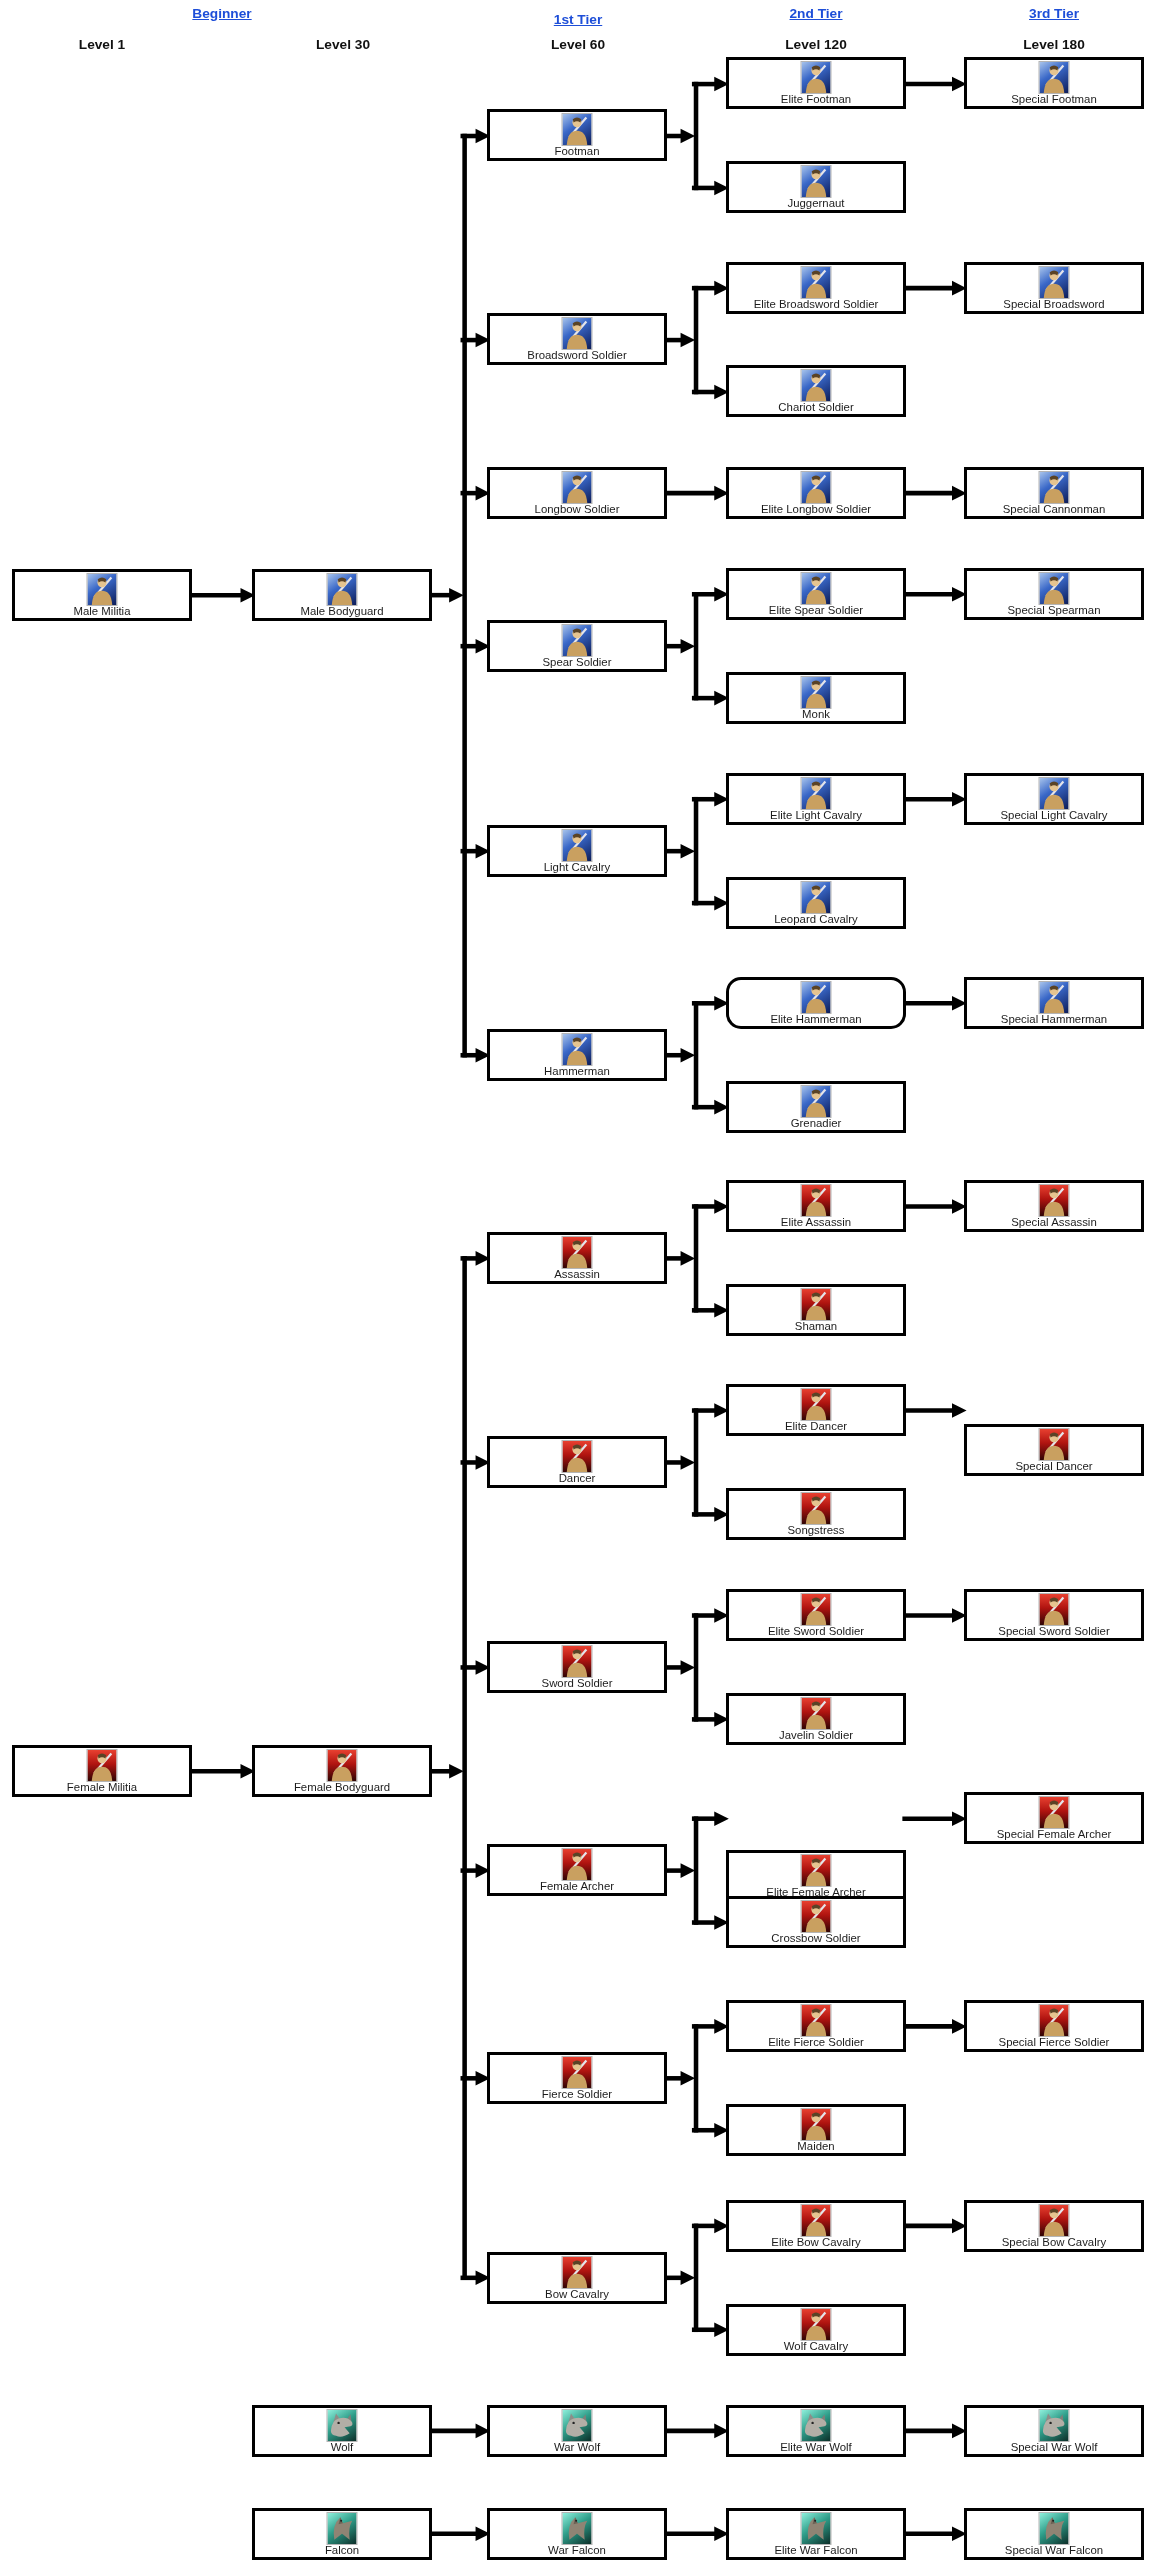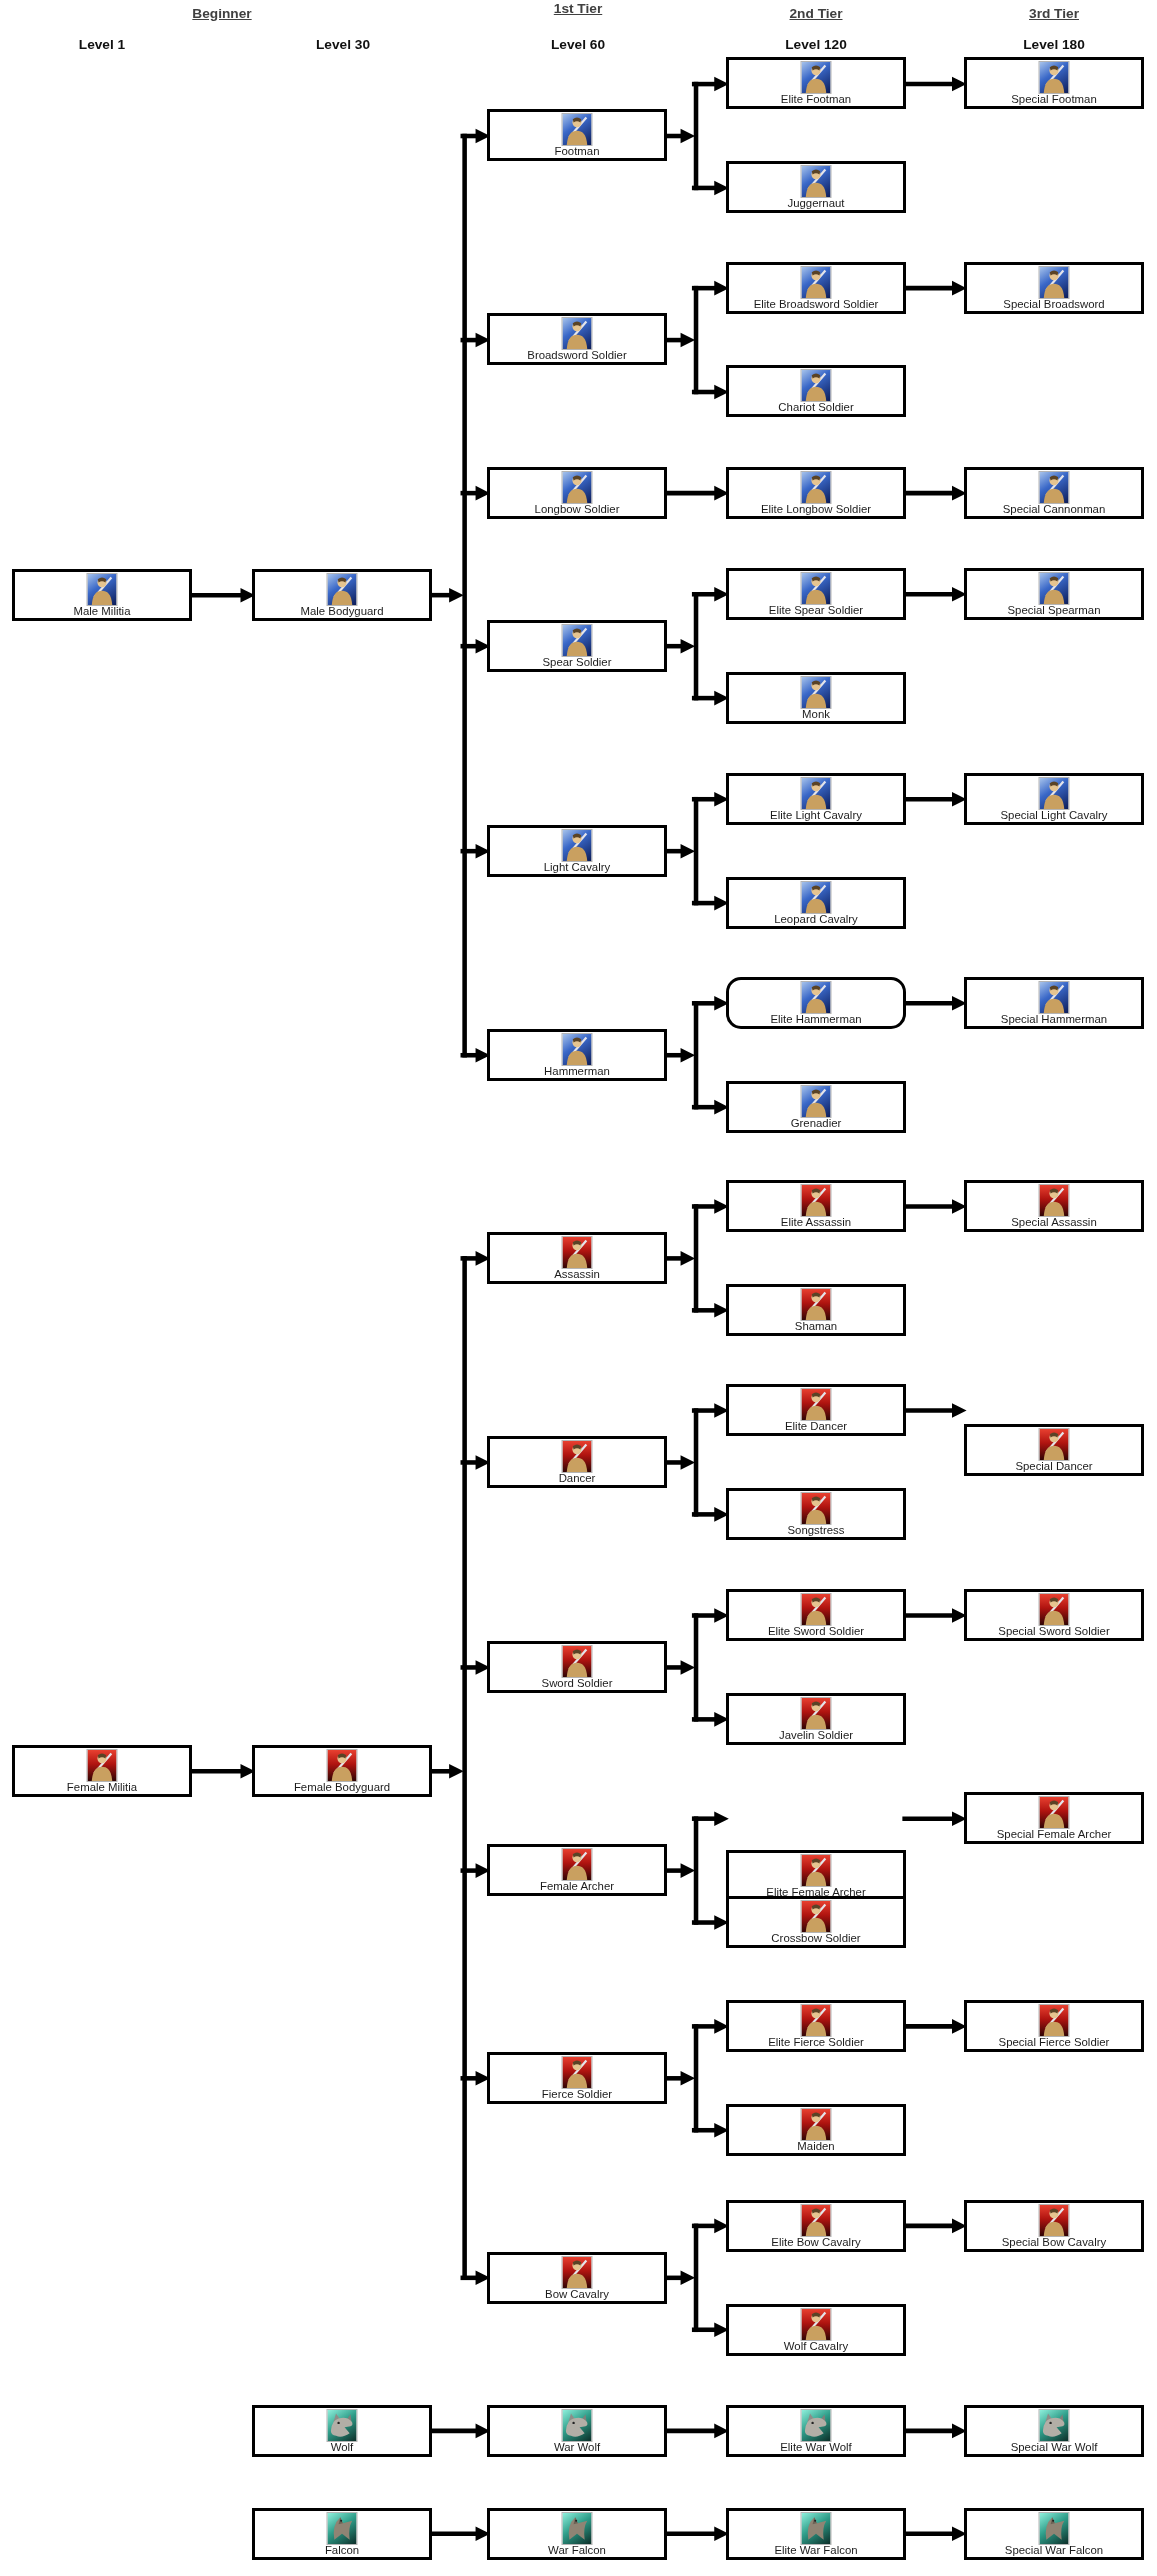--- a/index.html
+++ b/index.html
@@ -16,21 +16,21 @@
     position:absolute;
     left:0;top:0;
     width:1157px;height:2576px;
     pointer-events:none;
   }
   .tier-header{
     position:absolute;
     transform:translateX(-50%);
     font-size:13.7px;
     font-weight:bold;
-    color:#404040;
+    color:#1d4ed8;
     text-decoration:underline;
     white-space:nowrap;
   }
   .level-header{
     position:absolute;
     transform:translateX(-50%);
     font-size:13.7px;
     font-weight:bold;
     color:#111;
     white-space:nowrap;
@@ -220,21 +220,21 @@
       <polygon points="538,1830 522,1822 522,1838" fill="#000"></polygon>
       <line x1="508" y1="2053" x2="524" y2="2053" stroke="#000" stroke-width="5" stroke-linecap="square"></line>
       <polygon points="538,2053 522,2045 522,2061" fill="#000"></polygon>
       <line x1="508" y1="2281" x2="524" y2="2281" stroke="#000" stroke-width="5" stroke-linecap="square"></line>
       <polygon points="538,2281 522,2273 522,2289" fill="#000"></polygon>
       <line x1="508" y1="2500" x2="524" y2="2500" stroke="#000" stroke-width="5" stroke-linecap="square"></line>
       <polygon points="538,2500 522,2492 522,2508" fill="#000"></polygon>
     </svg>
   <div id="headers">
       <div class="tier-header" style="left: 222px; top: 5.5px;">Beginner</div>
-      <div class="tier-header" style="left: 578px; top: 1px;">1st Tier</div>
+      <div class="tier-header" style="left: 578px; top: 12px;">1st Tier</div>
       <div class="tier-header" style="left: 816px; top: 5.5px;">2nd Tier</div>
       <div class="tier-header" style="left: 1054px; top: 5.5px;">3rd Tier</div>
       <div class="level-header" style="left: 102px; top: 37px;">Level 1</div>
       <div class="level-header" style="left: 343px; top: 37px;">Level 30</div>
       <div class="level-header" style="left: 578px; top: 37px;">Level 60</div>
       <div class="level-header" style="left: 816px; top: 37px;">Level 120</div>
       <div class="level-header" style="left: 1054px; top: 37px;">Level 180</div>
     </div>
   <div id="nodes">
       <div class="unit-box" style="left: 12px; top: 569px;">

